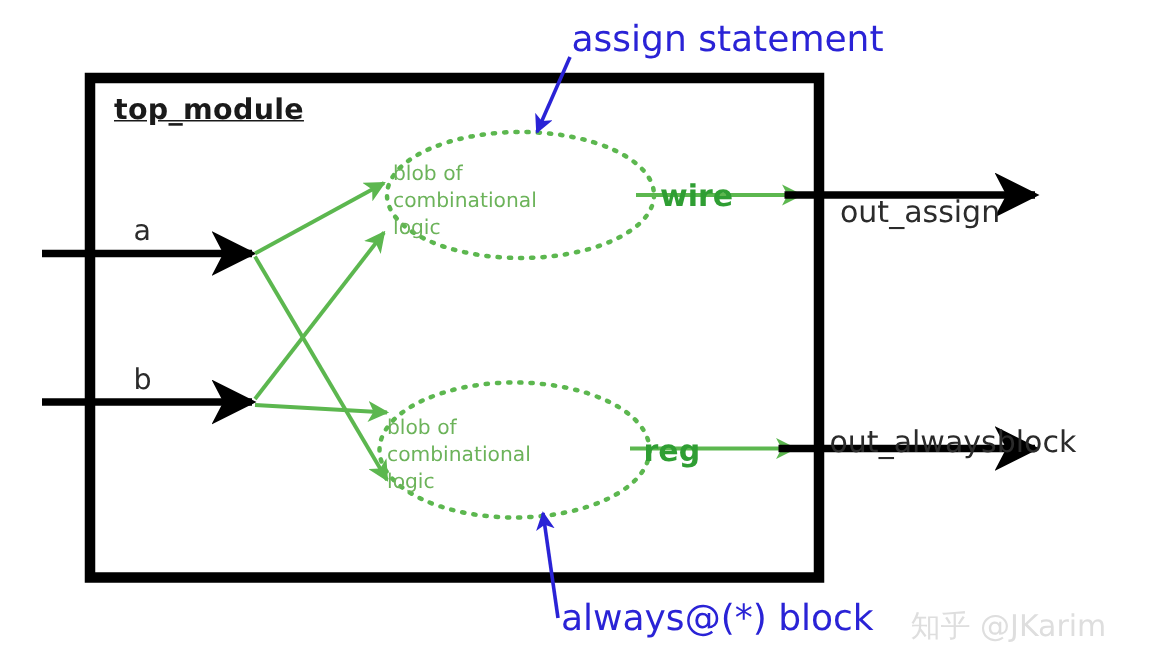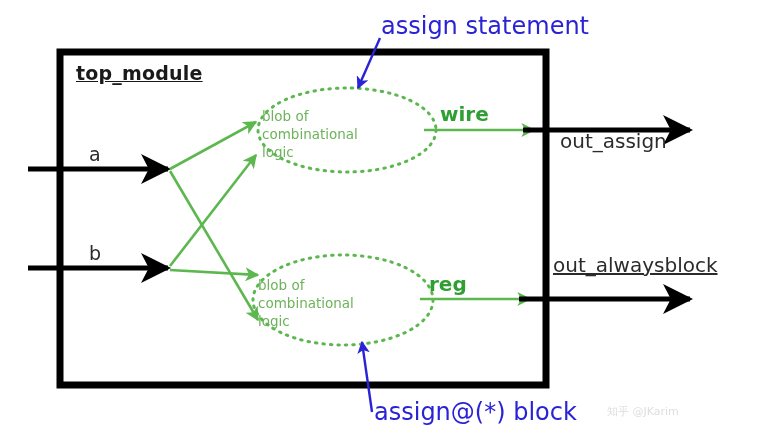--- a/index.html
+++ b/index.html
@@ -40,35 +40,36 @@
     color: #2b2b2b;
   }
   .lbl-out {
     font-size: 20px;
     color: #2b2b2b;
   }
   .lbl-type {
     font-size: 20px;
     font-weight: bold;
     color: #2f9e33;
+    margin-top: 16px;
   }
   .lbl-anno {
     font-size: 24px;
     color: #2a23d6;
   }
   .blob-text {
     position: absolute;
     color: #6cb35a;
     font-size: 13.5px;
     line-height: 1.35;
     width: 170px;
   }
   .watermark {
     position: absolute;
-    font-size: 11px;
+    font-size: 20px;
     color: #dedede;
     white-space: nowrap;
   }
 </style>
 </head>
 <body>
 
 <div id="canvas">
 
   <svg id="diagram-svg" viewBox="0 0 766 442">
@@ -112,35 +113,35 @@
 
     <line x1="372" y1="412" x2="362" y2="342" stroke="#2a23d6" stroke-width="2.4" marker-end="url(#arrow-blue)"></line>
   </svg>
 
   <div class="lbl lbl-module-title" style="left:76px; top:64px;text-decoration:underline;">top_module</div>
 
   <div class="lbl lbl-port" style="left:89px; top:145px;">a</div>
   <div class="lbl lbl-port" style="left:89px; top:244px;">b</div>
 
   <div class="lbl lbl-out" style="left:560px; top:103px;margin-top:28px;">out_assign</div>
-  <div class="lbl lbl-out" style="left:553px; top:255px;text-decoration:underline;">out_alwaysblock</div>
+  <div class="lbl lbl-out" style="left:553px; top:284px;">out_alwaysblock</div>
 
   <div class="lbl lbl-type" style="left:440px; top:104px;">wire</div>
   <div class="lbl lbl-type" style="left:429px; top:274px;">reg</div>
 
   <div class="blob-text" style="left:262px; top:107px;">
     <div>blob of</div>
     <div>combinational</div>
     <div>logic</div>
   </div>
 
   <div class="blob-text" style="left:258px; top:276px;">
     <div>blob of</div>
     <div>combinational</div>
     <div>logic</div>
   </div>
 
   <div class="lbl lbl-anno" style="left:381px; top:14px;">assign statement</div>
-  <div class="lbl lbl-anno" style="left:374px; top:400px;">assign@(*) block</div>
+  <div class="lbl lbl-anno" style="left:374px; top:400px;">always@(*) block</div>
 
   <div class="watermark" style="left:607px; top:404px;">知乎 @JKarim</div>
 
 </div>
 
 </body></html>

